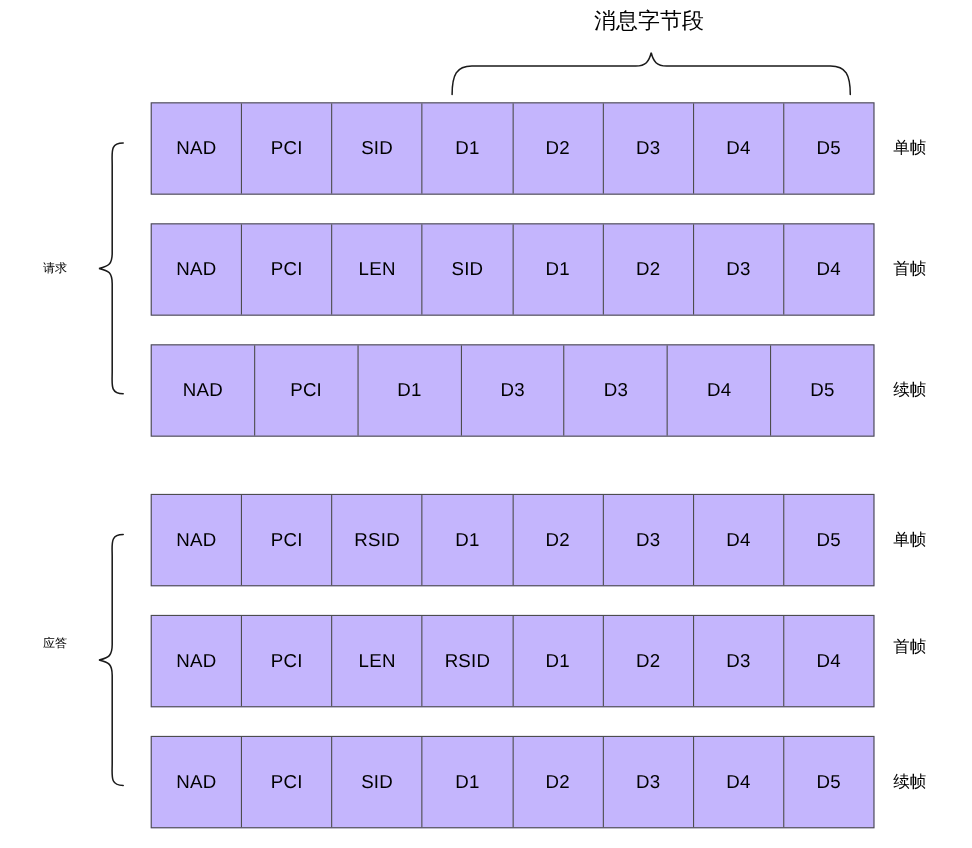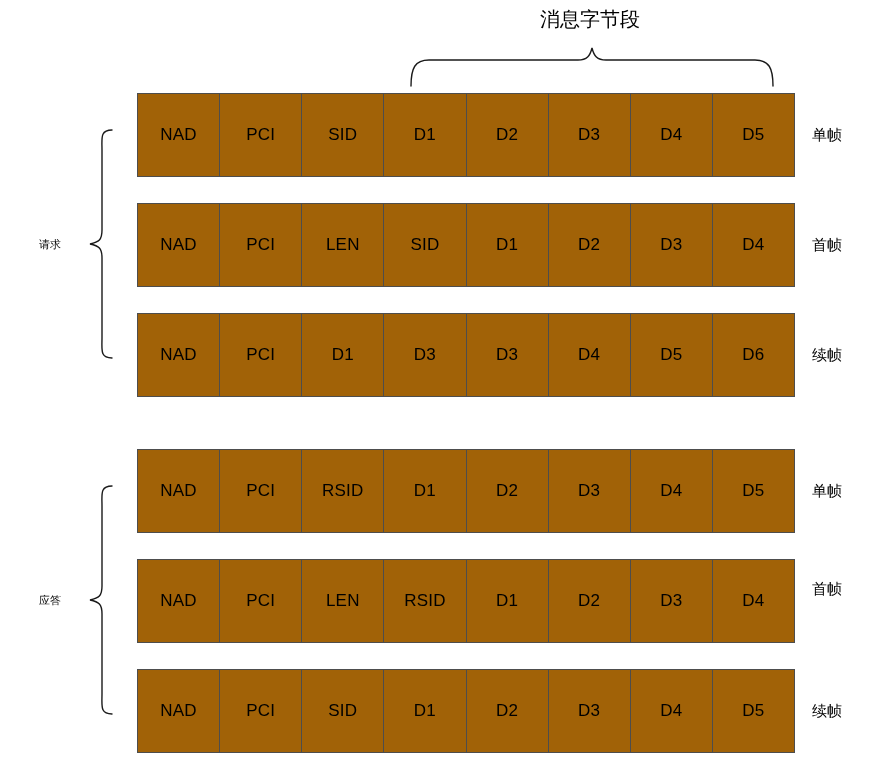--- a/index.html
+++ b/index.html
@@ -40,21 +40,21 @@
 
   
   .row {
     position: absolute;
     left: 137px;
     width: 658px;
     height: 84px;
     display: flex;
     box-sizing: border-box;
     border: 1px solid #4d4d4d;
-    background: #a16207;
+    background: #c4b5fd;
   }
   .cell {
     flex: 1 1 0;
     box-sizing: border-box;
     border-right: 1px solid #4d4d4d;
     display: flex;
     align-items: center;
     justify-content: center;
     font-size: 17px;
     color: #000;
@@ -94,21 +94,21 @@
     position: absolute;
     left: 18px;
     width: 64px;
     text-align: center;
     font-size: 11px;
     line-height: 22px;
     color: #000;
     white-space: nowrap;
   }
   .gl-request  { top: 233px; }
-  .gl-response { top: 589px; text-align: center; }
+  .gl-response { top: 574px; text-align: center; }
 
   
   .side-brace {
     position: absolute;
     left: 88px;
     width: 26px;
   }
   .sb-request  { top: 128px; height: 232px; }
   .sb-response { top: 484px; height: 232px; }
 
@@ -188,21 +188,20 @@
 </div>
 
 <div class="row row-r2">
   <div class="cell">NAD</div>
   <div class="cell">PCI</div>
   <div class="cell">D1</div>
   <div class="cell">D3</div>
   <div class="cell">D3</div>
   <div class="cell">D4</div>
   <div class="cell">D5</div>
-  <div class="cell">D6</div>
 </div>
 
 <div class="row row-r3">
   <div class="cell">NAD</div>
   <div class="cell">PCI</div>
   <div class="cell">RSID</div>
   <div class="cell">D1</div>
   <div class="cell">D2</div>
   <div class="cell">D3</div>
   <div class="cell">D4</div>

